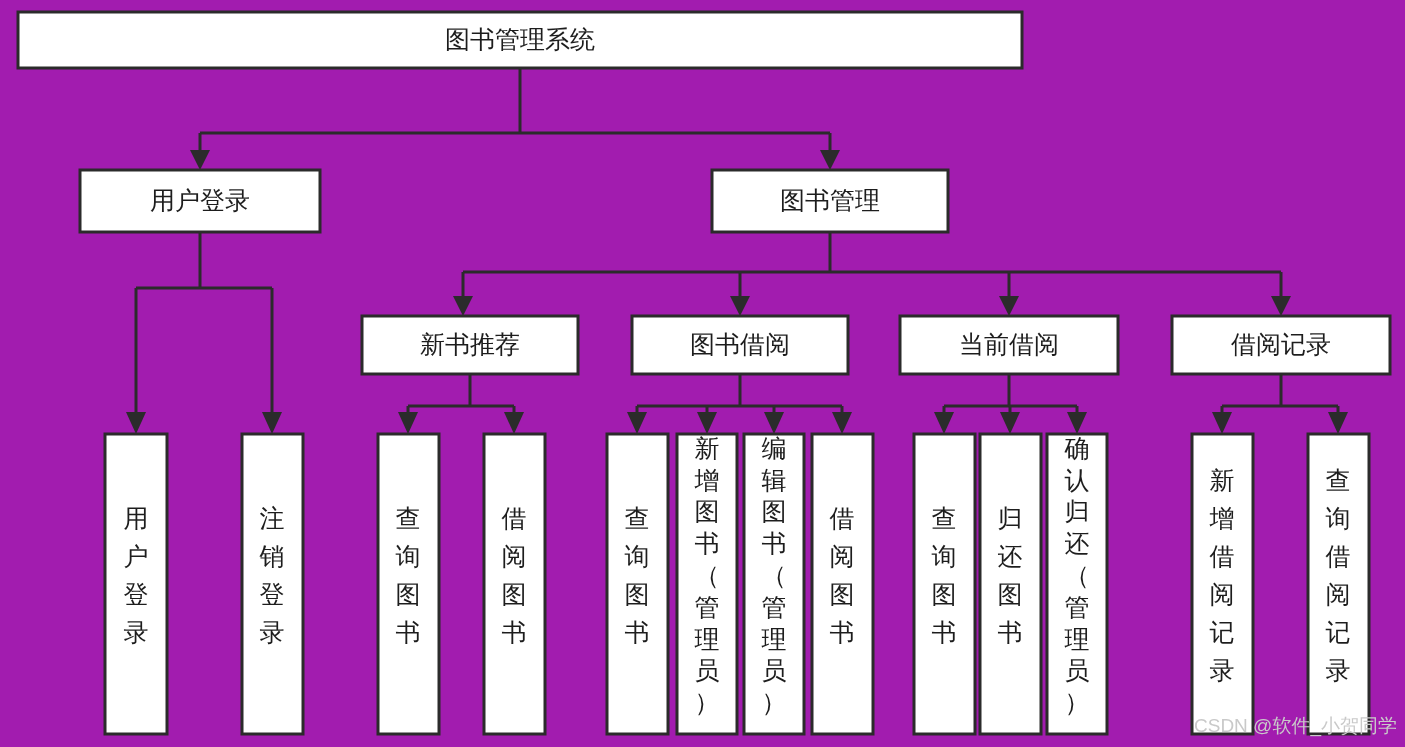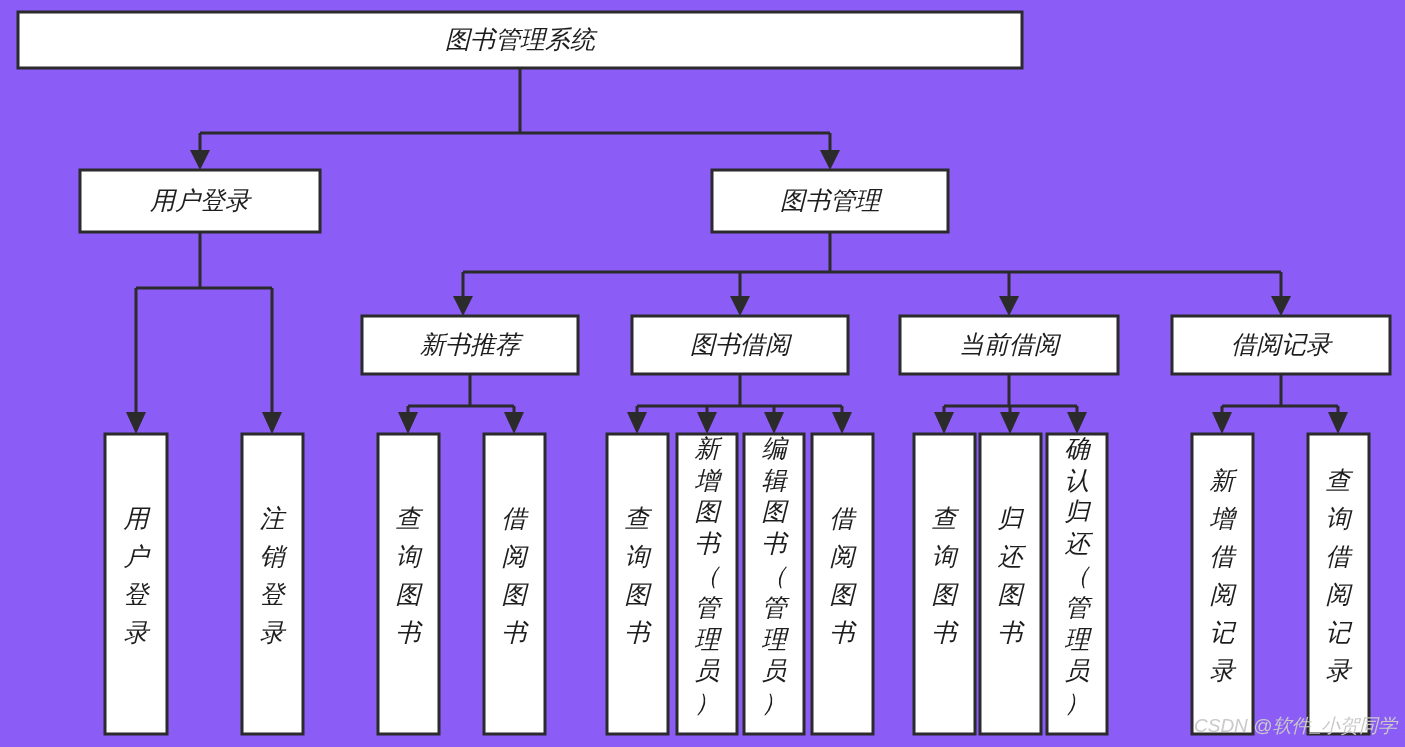--- a/index.html
+++ b/index.html
@@ -7,23 +7,22 @@
     padding: 0;
     background: #ffffff;
   }
   body {
     font-family: "Liberation Sans", "DejaVu Sans", sans-serif;
   }
   #diagram-root {
     position: relative;
     width: 1405px;
     height: 747px;
-    background: #8b5cf6;
+    background: #a21caf;
     overflow: hidden;
-    font-style: italic;
   }
   svg.diagram-canvas {
     position: absolute;
     left: 0;
     top: 0;
     width: 1405px;
     height: 747px;
     display: block;
   }
   .node-box {

